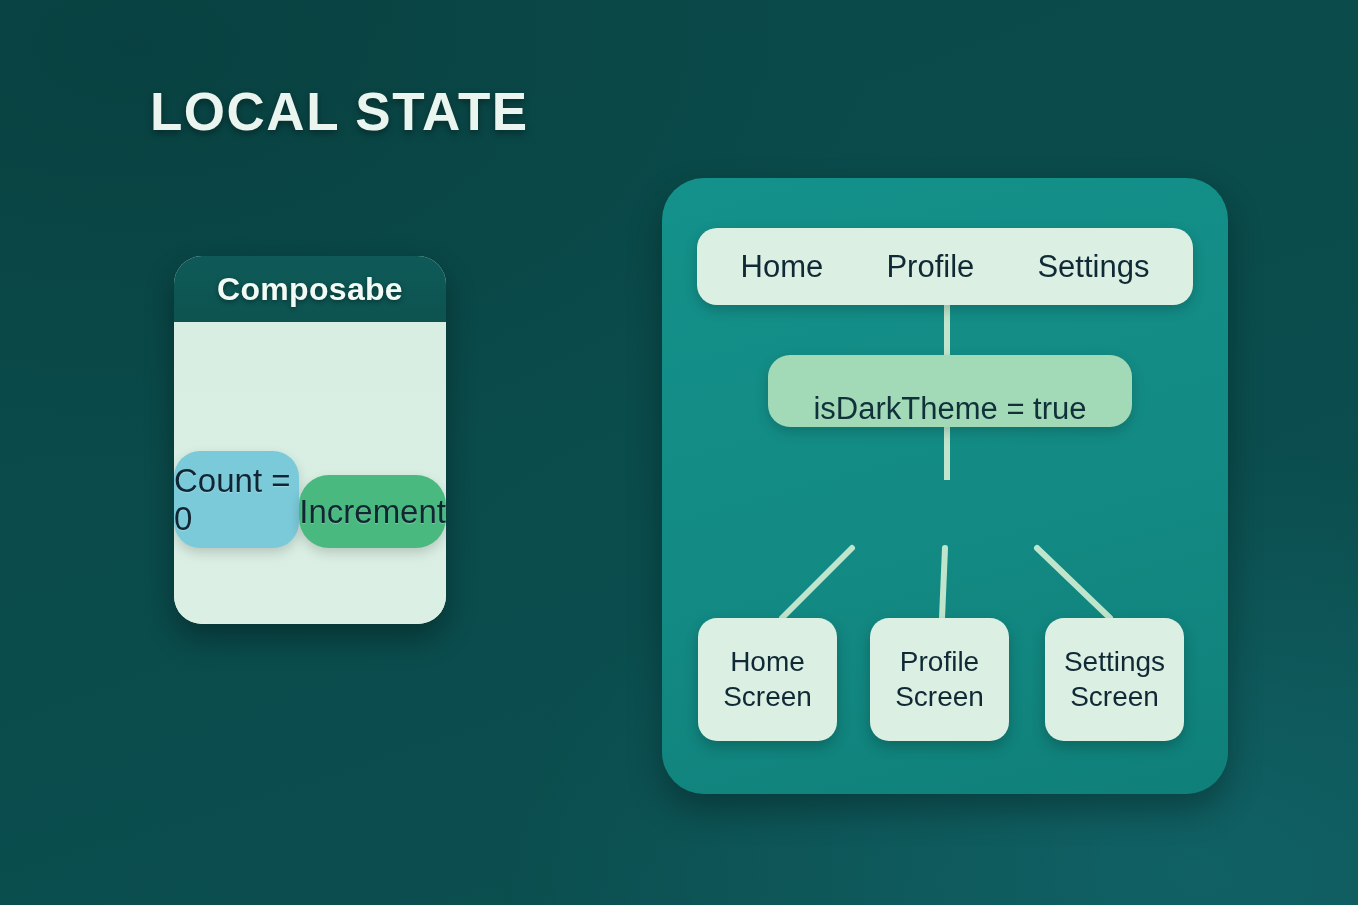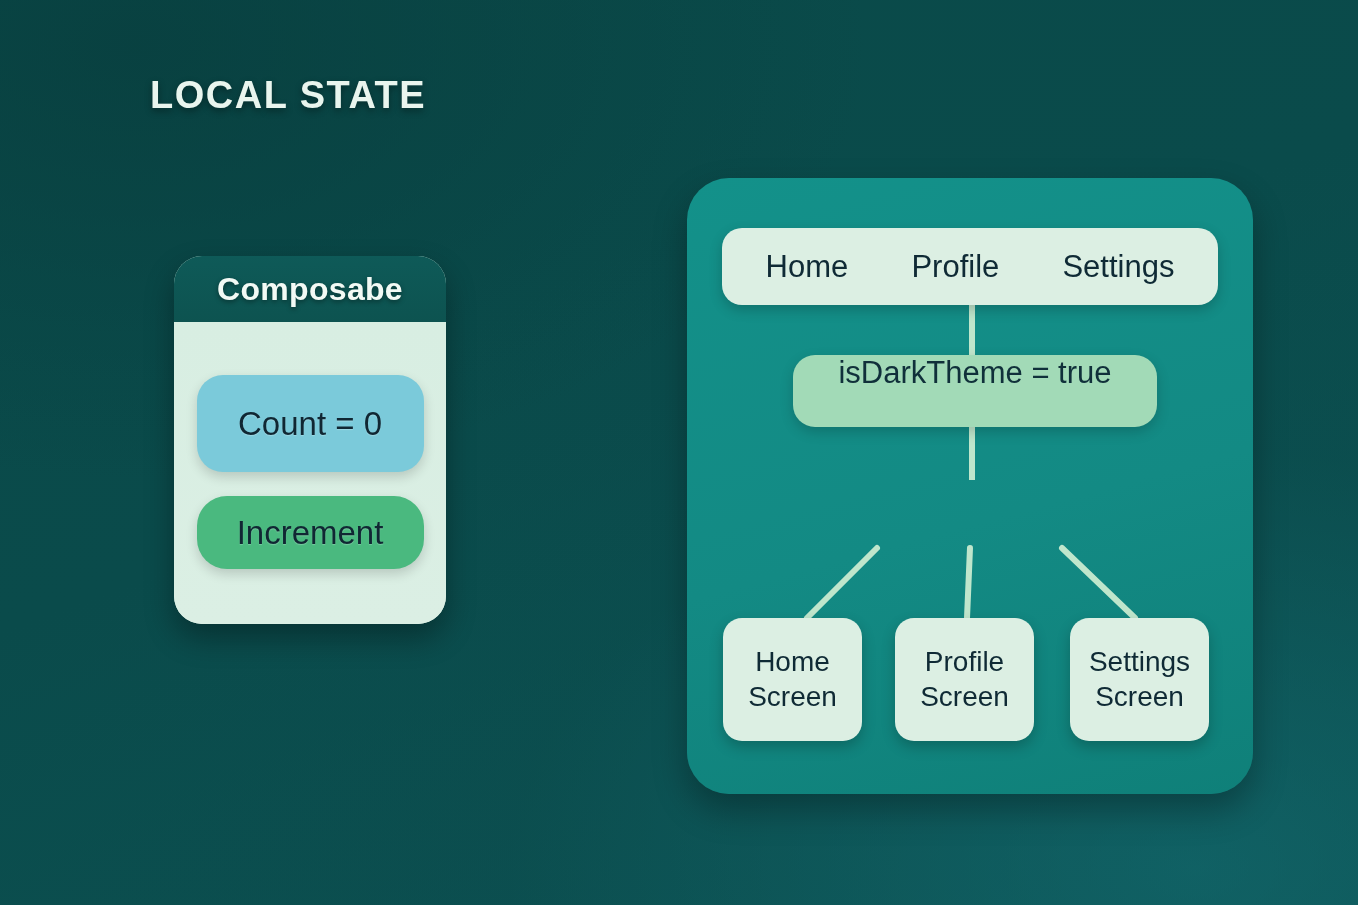--- a/index.html
+++ b/index.html
@@ -22,25 +22,26 @@
     background:
       radial-gradient(120% 110% at 88% 96%, rgba(20,110,115,0.55) 0%, rgba(12,76,78,0.25) 42%, rgba(0,0,0,0) 72%),
       radial-gradient(90% 80% at 10% 5%, rgba(8,62,62,0.75) 0%, rgba(0,0,0,0) 60%),
       linear-gradient(160deg, #0a4a49 0%, #0a4b4b 45%, #0c5253 100%);
   }
 
   
   .section-title {
     position: absolute;
     color: #e9f5ee;
-    font-size: 38px;
+    font-size: 53px;
     font-weight: bold;
     letter-spacing: 1.5px;
     white-space: nowrap;
     text-shadow: 0 3px 7px rgba(0,0,0,0.38);
+    margin-top: 7px;
   }
   #title-local { left: 150px; top: 74px; }
   #title-global { left: 763px; top: 74px; }
 
   
   #composable-card {
     position: absolute;
     left: 174px;
     top: 256px;
     width: 272px;
@@ -61,21 +62,21 @@
     color: #f2faf5;
     font-size: 32px;
     font-weight: bold;
     letter-spacing: 0.3px;
     text-shadow: 0 2px 5px rgba(0,0,0,0.4);
   }
   #composable-body {
     height: 302px;
     background: linear-gradient(180deg, #d8eee2 0%, #dbefe4 100%);
     display: flex;
-    flex-direction: column;
+    flex-direction: row;
     align-items: center;
     padding-top: 53px;
     box-sizing: border-box;
   }
   .pill-lg {
     display: flex;
     align-items: center;
     justify-content: center;
     border-radius: 26px;
     font-size: 33px;
@@ -93,21 +94,21 @@
     width: 227px;
     height: 73px;
     margin-top: 24px;
     background: #4ab97f;
     border-radius: 30px;
   }
 
   
   #global-panel {
     position: absolute;
-    left: 687px;
+    left: 662px;
     top: 178px;
     width: 566px;
     height: 616px;
     border-radius: 42px;
     background: linear-gradient(165deg, #13918a 0%, #138a84 55%, #0f8079 100%);
     box-shadow: 0 16px 34px rgba(0,0,0,0.30);
   }
 
   
   #connectors {
@@ -143,21 +144,21 @@
   #state-chip {
     position: absolute;
     left: 106px;
     top: 177px;
     width: 364px;
     height: 72px;
     border-radius: 22px;
     background: #a2dab7;
     box-shadow: 0 5px 13px rgba(0,0,0,0.18);
     display: flex;
-    align-items: flex-start;
+    align-items: flex-end;
     justify-content: center;
   }
   #state-chip-label {
     font-size: 31px;
     color: #10303a;
     white-space: nowrap;
   }
 
   #viewmodel-chip {
     position: absolute;

